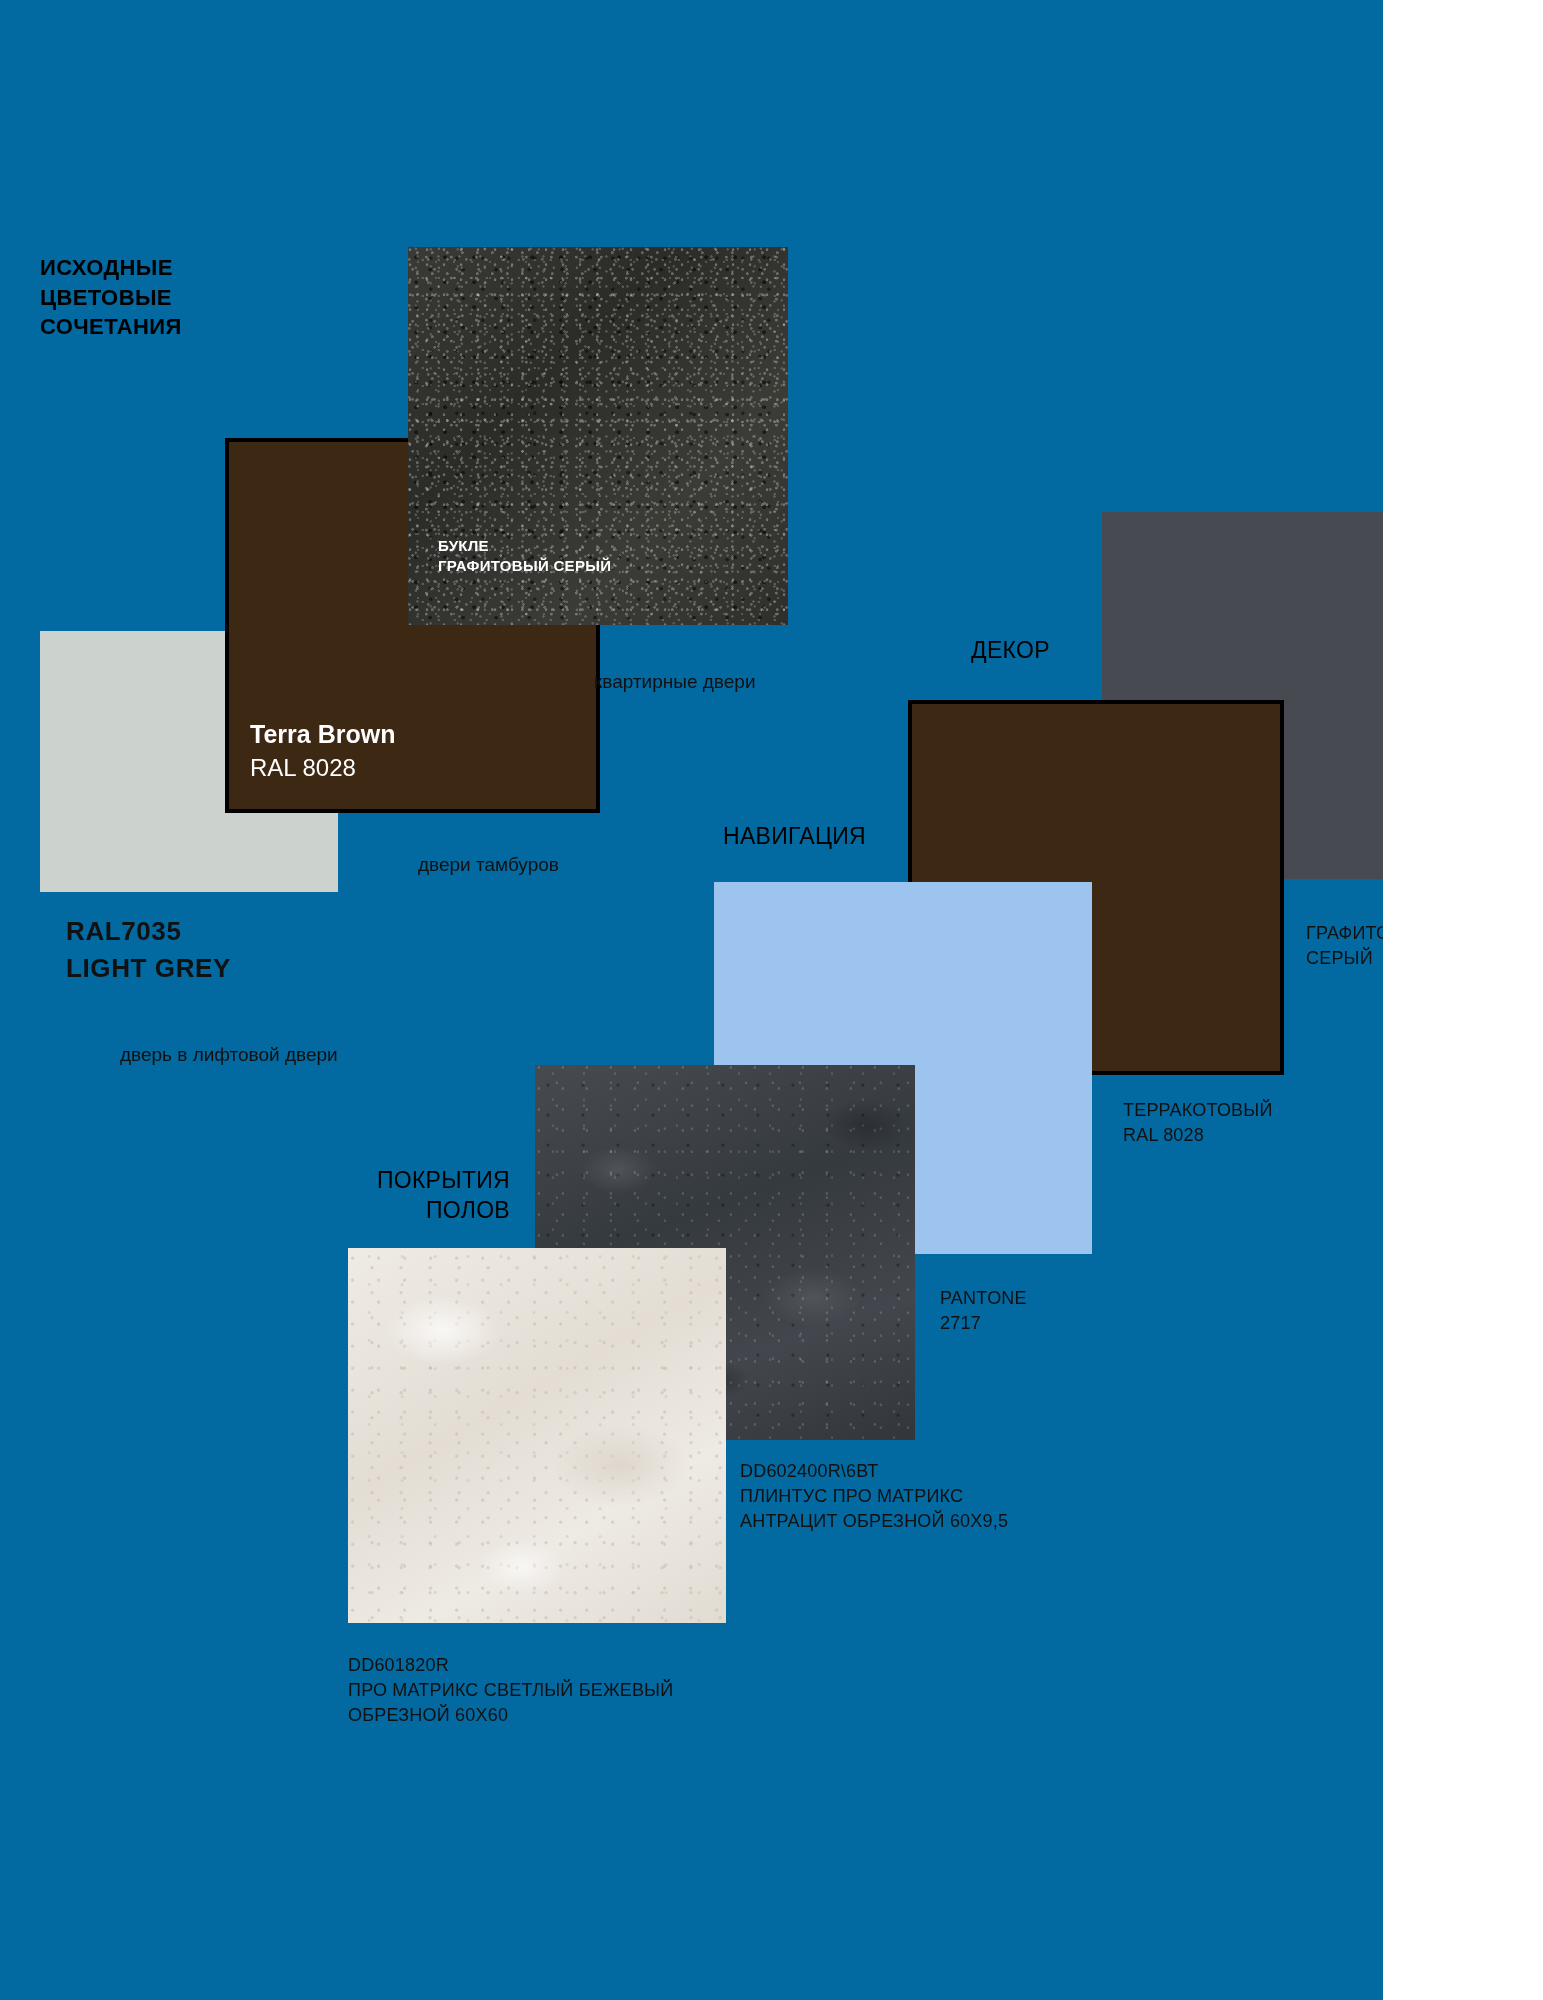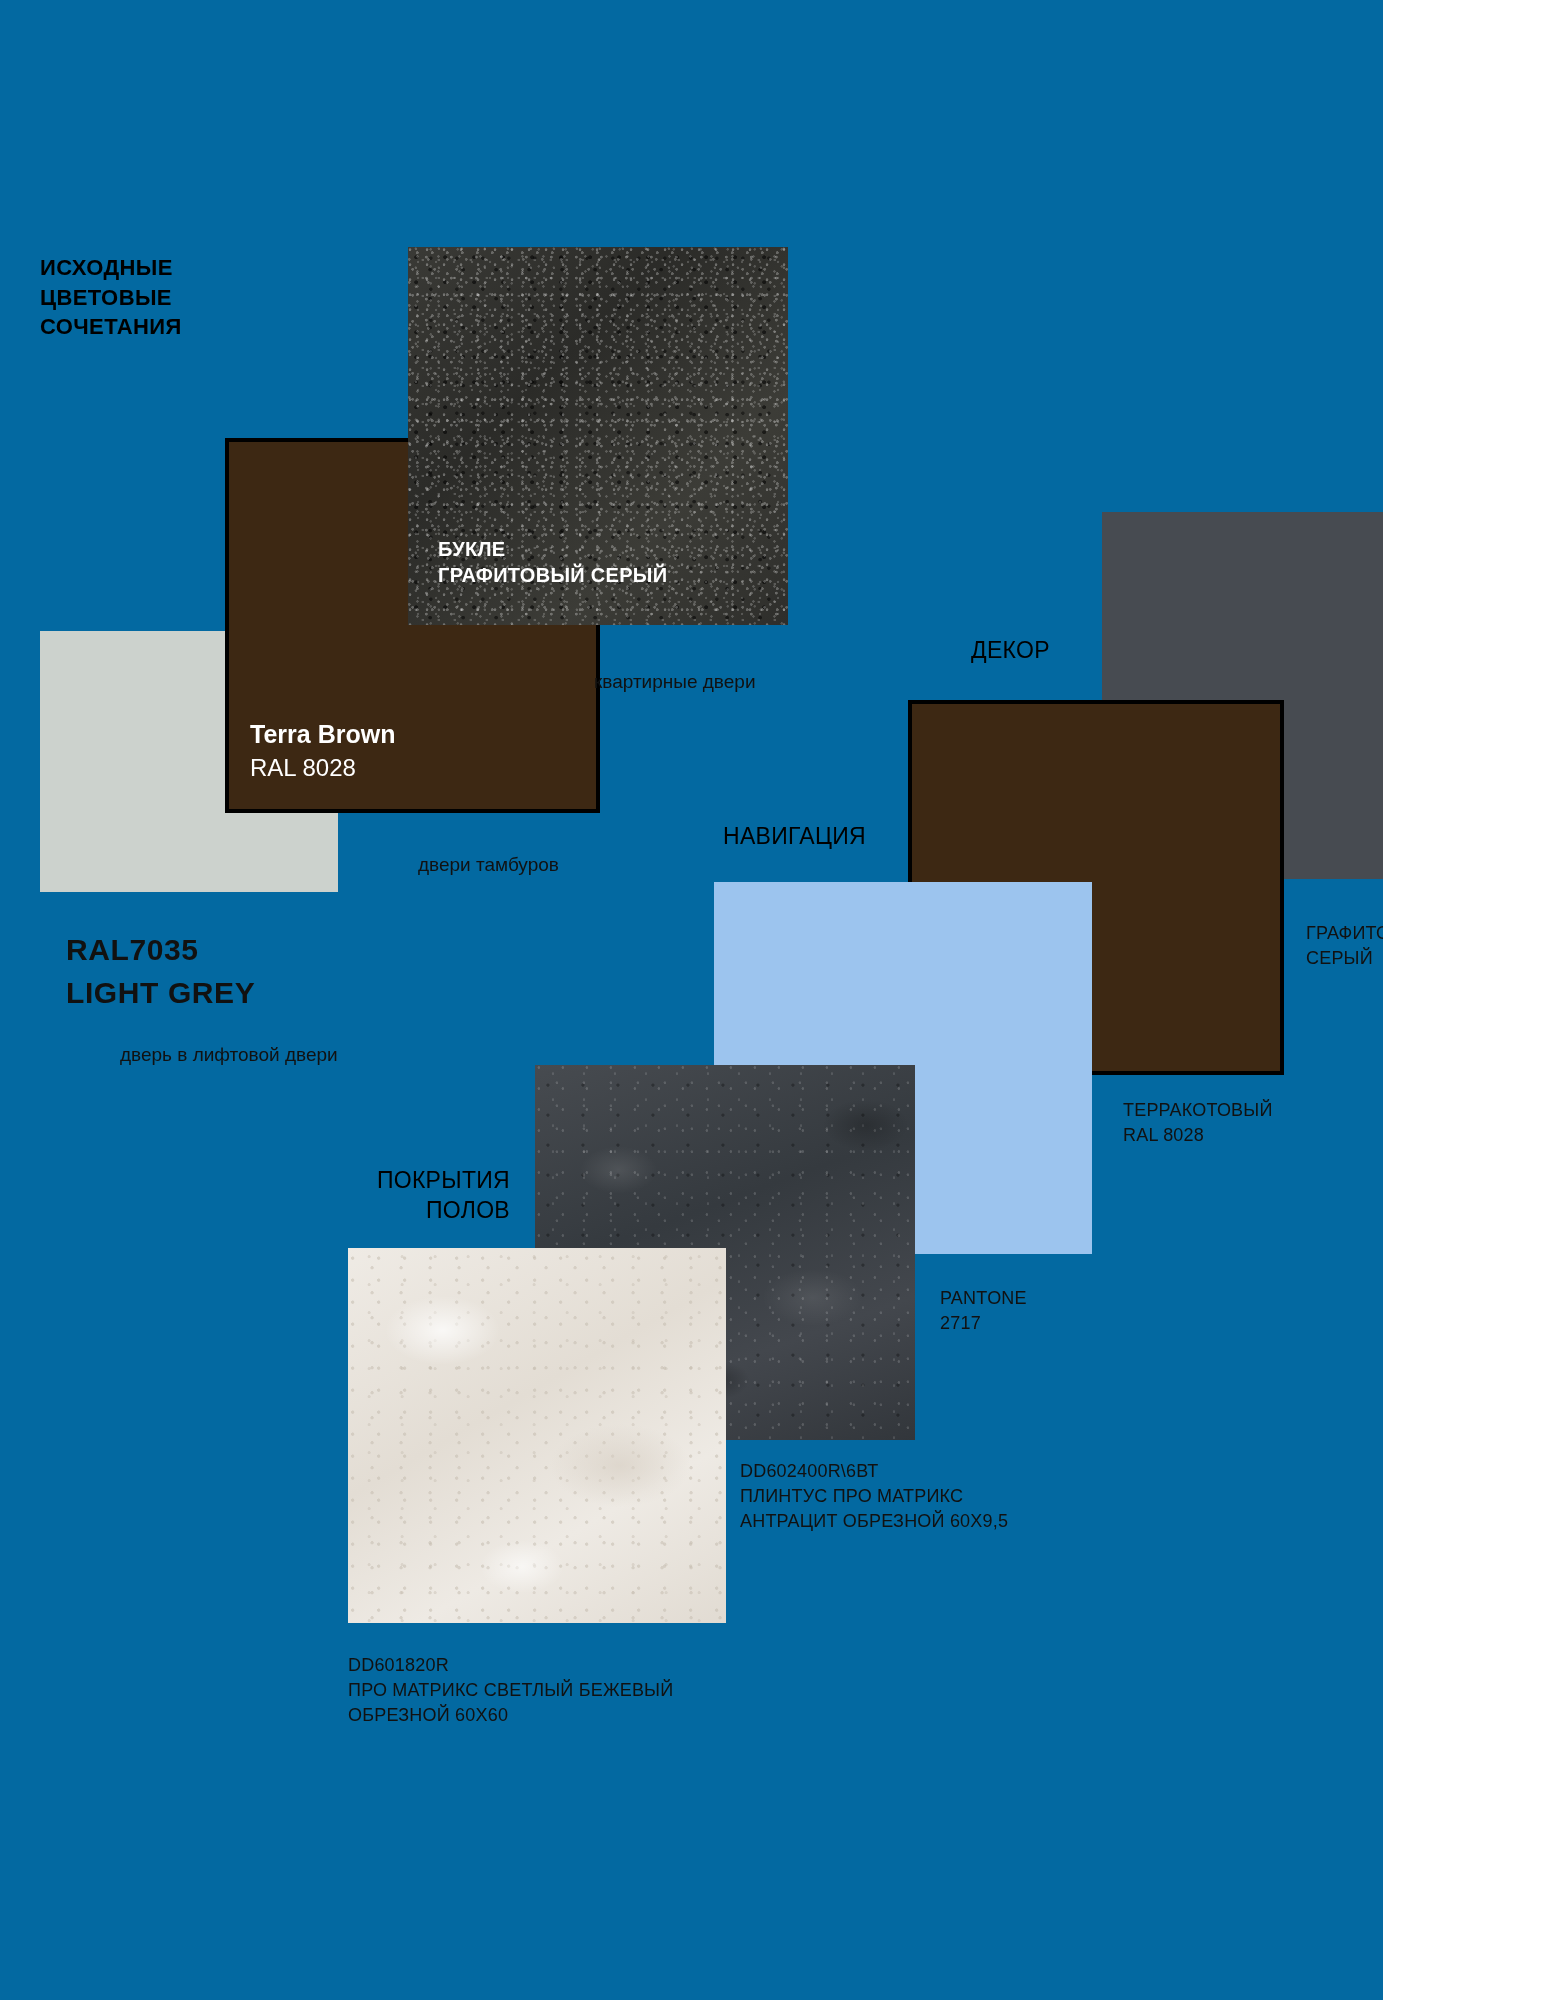--- a/index.html
+++ b/index.html
@@ -57,44 +57,43 @@
   }
   .caption-sm {
     font-size: 18px;
     line-height: 1.38;
     color: #111111;
     font-weight: 400;
     letter-spacing: 0.2px;
   }
   .on-swatch-bold {
     font-weight: bold;
-    font-size: 20px;
+    font-size: 15px;
     line-height: 1.32;
     letter-spacing: 0.3px;
     color: #ffffff;
   }
   .on-swatch-name {
     font-size: 25px;
     line-height: 1.30;
     color: #ffffff;
     font-weight: bold;
   }
   .on-swatch-code {
     font-size: 24px;
     line-height: 1.30;
     color: #ffffff;
     font-weight: 400;
   }
   .on-swatch-dark-name {
-    font-size: 30px;
+    font-size: 26px;
     line-height: 1.42;
     color: #111111;
     font-weight: bold;
     letter-spacing: 0.6px;
-    margin-top: 16px;
   }
 
   
 
   
   #sw-lightgrey {
     left: 40px;  top: 631px;
     width: 298px; height: 261px;
     background: #ccd2cd;
   }

